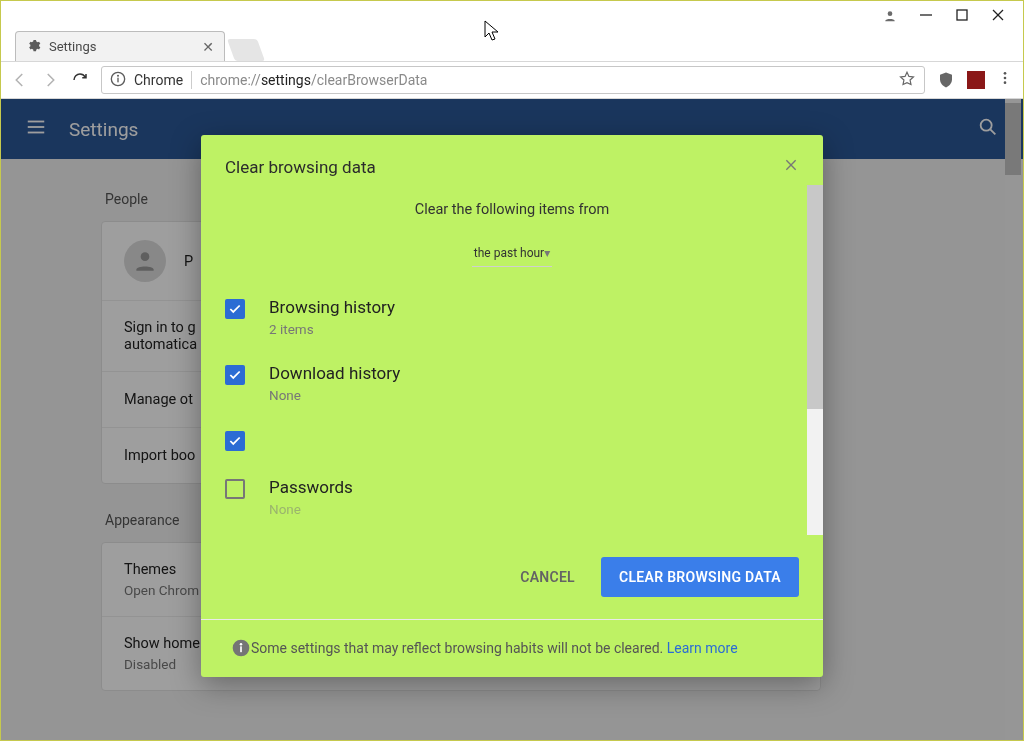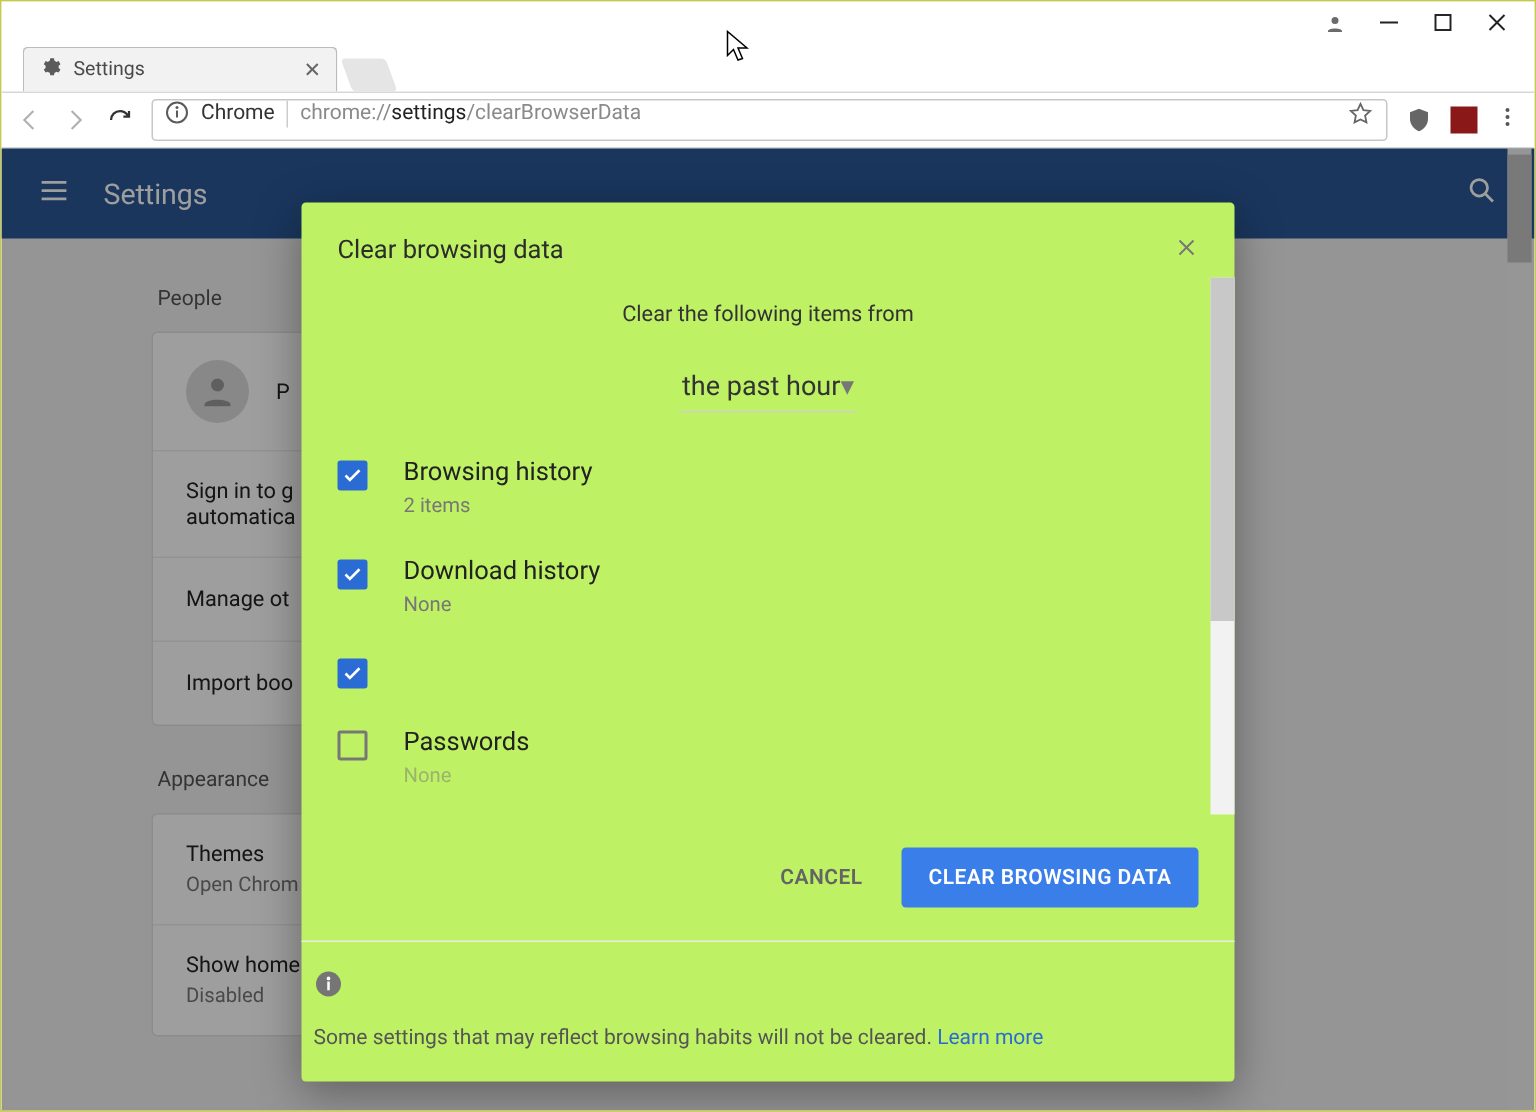--- a/index.html
+++ b/index.html
@@ -8,21 +8,21 @@
   
   .titlebar { height: 28px; background: #fff; display: flex; justify-content: flex-end; align-items: center; gap: 22px; padding-right: 18px; }
   .titlebar .win-icon { width: 14px; height: 14px; display: inline-flex; }
   .tabstrip { height: 32px; background: #fff; display: flex; align-items: flex-end; padding-left: 14px; }
   .tab { position: relative; height: 30px; width: 210px; background: #f2f2f2; border: 1px solid #bcbcbc; border-bottom: none; border-top-left-radius: 4px; border-top-right-radius: 4px; display: flex; align-items: center; padding: 0 10px; gap: 8px; font-size: 13px; color: #4a4a4a; }
   .tab .close-x { margin-left: auto; color: #666; font-size: 14px; }
   .newtab { width: 30px; height: 22px; margin-left: 6px; background: #e5e5e5; transform: skewX(20deg); border-radius: 3px; }
 
   .toolbar { height: 38px; background: #fff; border-top: 1px solid #d7d7d7; border-bottom: 1px solid #d7d7d7; display: flex; align-items: center; padding: 0 10px; gap: 12px; }
   .nav-btn { color: #6f6f6f; display: inline-flex; }
-  .omnibox { flex: 1; height: 28px; border: 1px solid #c7c7c7; border-radius: 3px; display: flex; align-items: flex-start; padding: 0 8px; gap: 8px; color: #4a4a4a; font-size: 14px; }
+  .omnibox { flex: 1; height: 28px; border: 1px solid #c7c7c7; border-radius: 3px; display: flex; align-items: center; padding: 0 8px; gap: 8px; color: #4a4a4a; font-size: 14px; }
   .omnibox .star { margin-left: auto; }
   .ext-icon { width: 18px; height: 18px; }
 
   
   .page { position: relative; height: calc(100% - 98px); background: #f1f1f1; }
   .appbar { height: 60px; background: #2b5797; display: flex; align-items: center; padding: 0 24px; gap: 22px; color: #fff; }
   .appbar .title { font-size: 19px; font-weight: 400; }
   .appbar .search { margin-left: auto; }
 
   .content { padding: 24px 0 0 100px; width: 820px; }
@@ -45,36 +45,36 @@
   .modal-header { display: flex; align-items: center; padding: 22px 24px 8px; }
   .modal-header h2 { font-size: 17px; font-weight: 400; color: #2c2c2c; }
   .modal-header .close { margin-left: auto; color: #777; }
 
   .modal-body { position: relative; padding: 8px 24px 4px; }
   .body-scroller { position: absolute; right: 0; top: 0; bottom: 0; width: 16px; background: #f2f2f2; }
   .body-scroller .thumb { width: 100%; height: 64%; background: #c8c8c8; }
 
   .select-row { display: flex; align-items: center; gap: 22px; padding: 8px 0 18px; flex-direction: column; }
   .select-label { font-size: 14.5px; color: #333; }
-  .select { flex: 1; border-bottom: 1px solid #cfcfcf; padding: 6px 2px; display: flex; align-items: center; font-size: 18px; color: #333; max-width: 250px; }
+  .select { flex: 1; border-bottom: 1px solid #cfcfcf; padding: 6px 2px; display: flex; align-items: center; font-size: 12px; color: #333; max-width: 250px; }
   .select .caret { margin-left: auto; color: #777; }
 
   .check-row { display: flex; align-items: flex-start; gap: 24px; padding: 12px 0 14px; }
   .checkbox { width: 20px; height: 20px; border-radius: 2px; display: flex; align-items: center; justify-content: center; flex-shrink: 0; margin-top: 2px; }
   .checkbox.on { background: #2b6cd4; }
   .checkbox.off { border: 2px solid #777; }
   .checkbox.on svg { stroke: #fff; }
   .check-text .t { font-size: 17px; color: #222; }
   .check-text .s { font-size: 13.5px; color: #777; margin-top: 4px; }
 
   .modal-actions { display: flex; justify-content: flex-end; align-items: center; gap: 26px; padding: 22px 24px; }
   .btn-text { font-size: 14px; font-weight: 600; color: #646464; letter-spacing: .3px; }
   .btn-primary { background: #3a7eea; color: #fff; font-size: 14px; font-weight: 600; padding: 12px 18px; border-radius: 3px; letter-spacing: .3px; }
 
-  .modal-footer { border-top: 1px solid #eaeaea; padding: 18px 8px; display: flex; gap: 16px; align-items: flex-start; flex-direction: column; }
+  .modal-footer { border-top: 1px solid #eaeaea; padding: 18px 30px; display: flex; gap: 0; align-items: flex-start; }
   .info-icon { width: 20px; height: 20px; flex-shrink: 0; }
   .footnote { font-size: 14px; color: #555; line-height: 1.5; }
   .footnote a { color: #2b6cd4; text-decoration: none; }
 
   .cursor { position: absolute; top: 19px; left: 483px; pointer-events: none; }
 
   .page-scroll { position:absolute; right:2px; top:0; bottom:0; width:16px; background:#f2f2f2; }
   .page-scroll .thumb { position:absolute; top:4px; width:100%; height:72px; background:#c3c3c3; }
 </style>
 </head>

